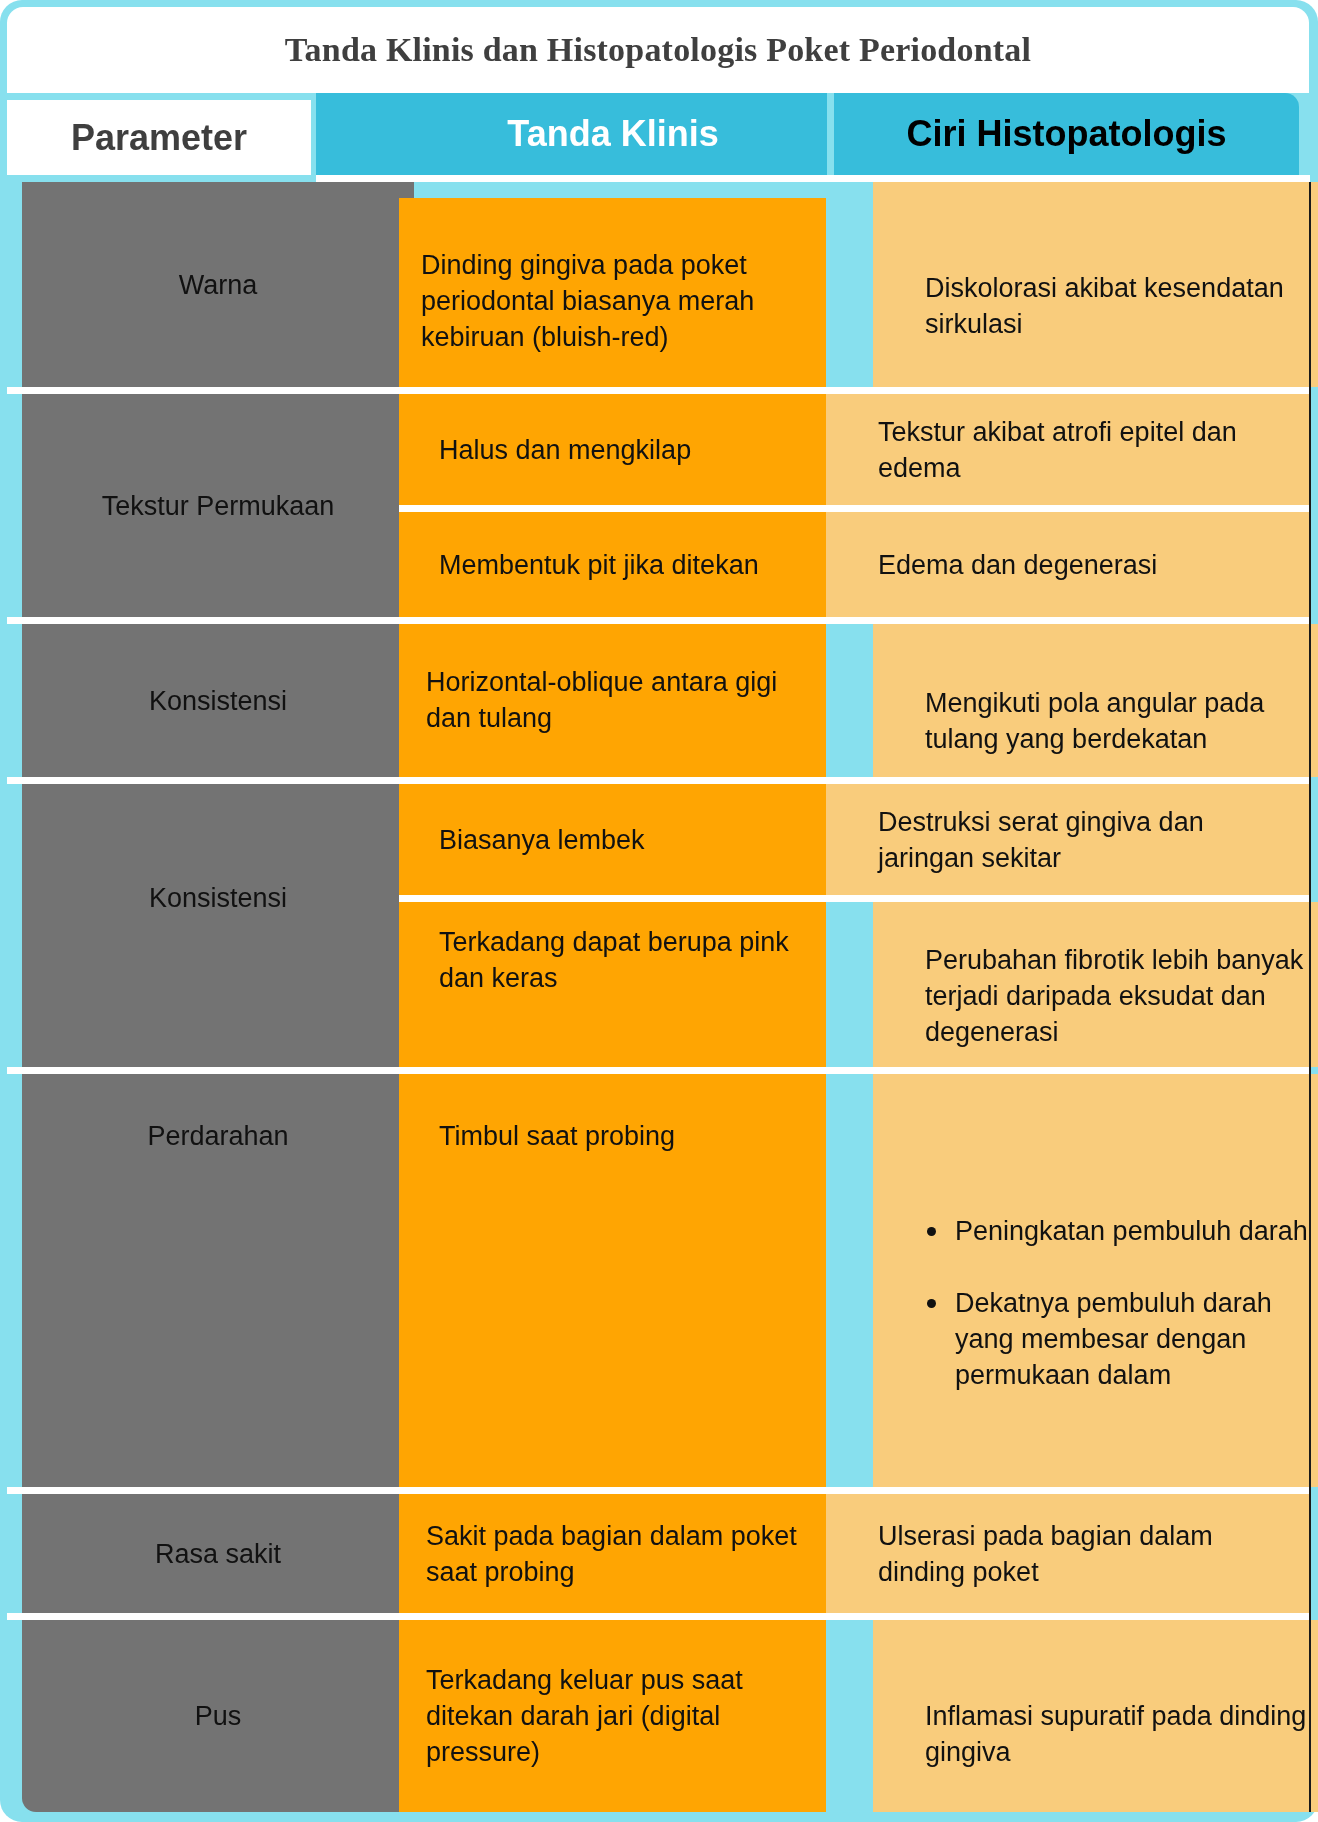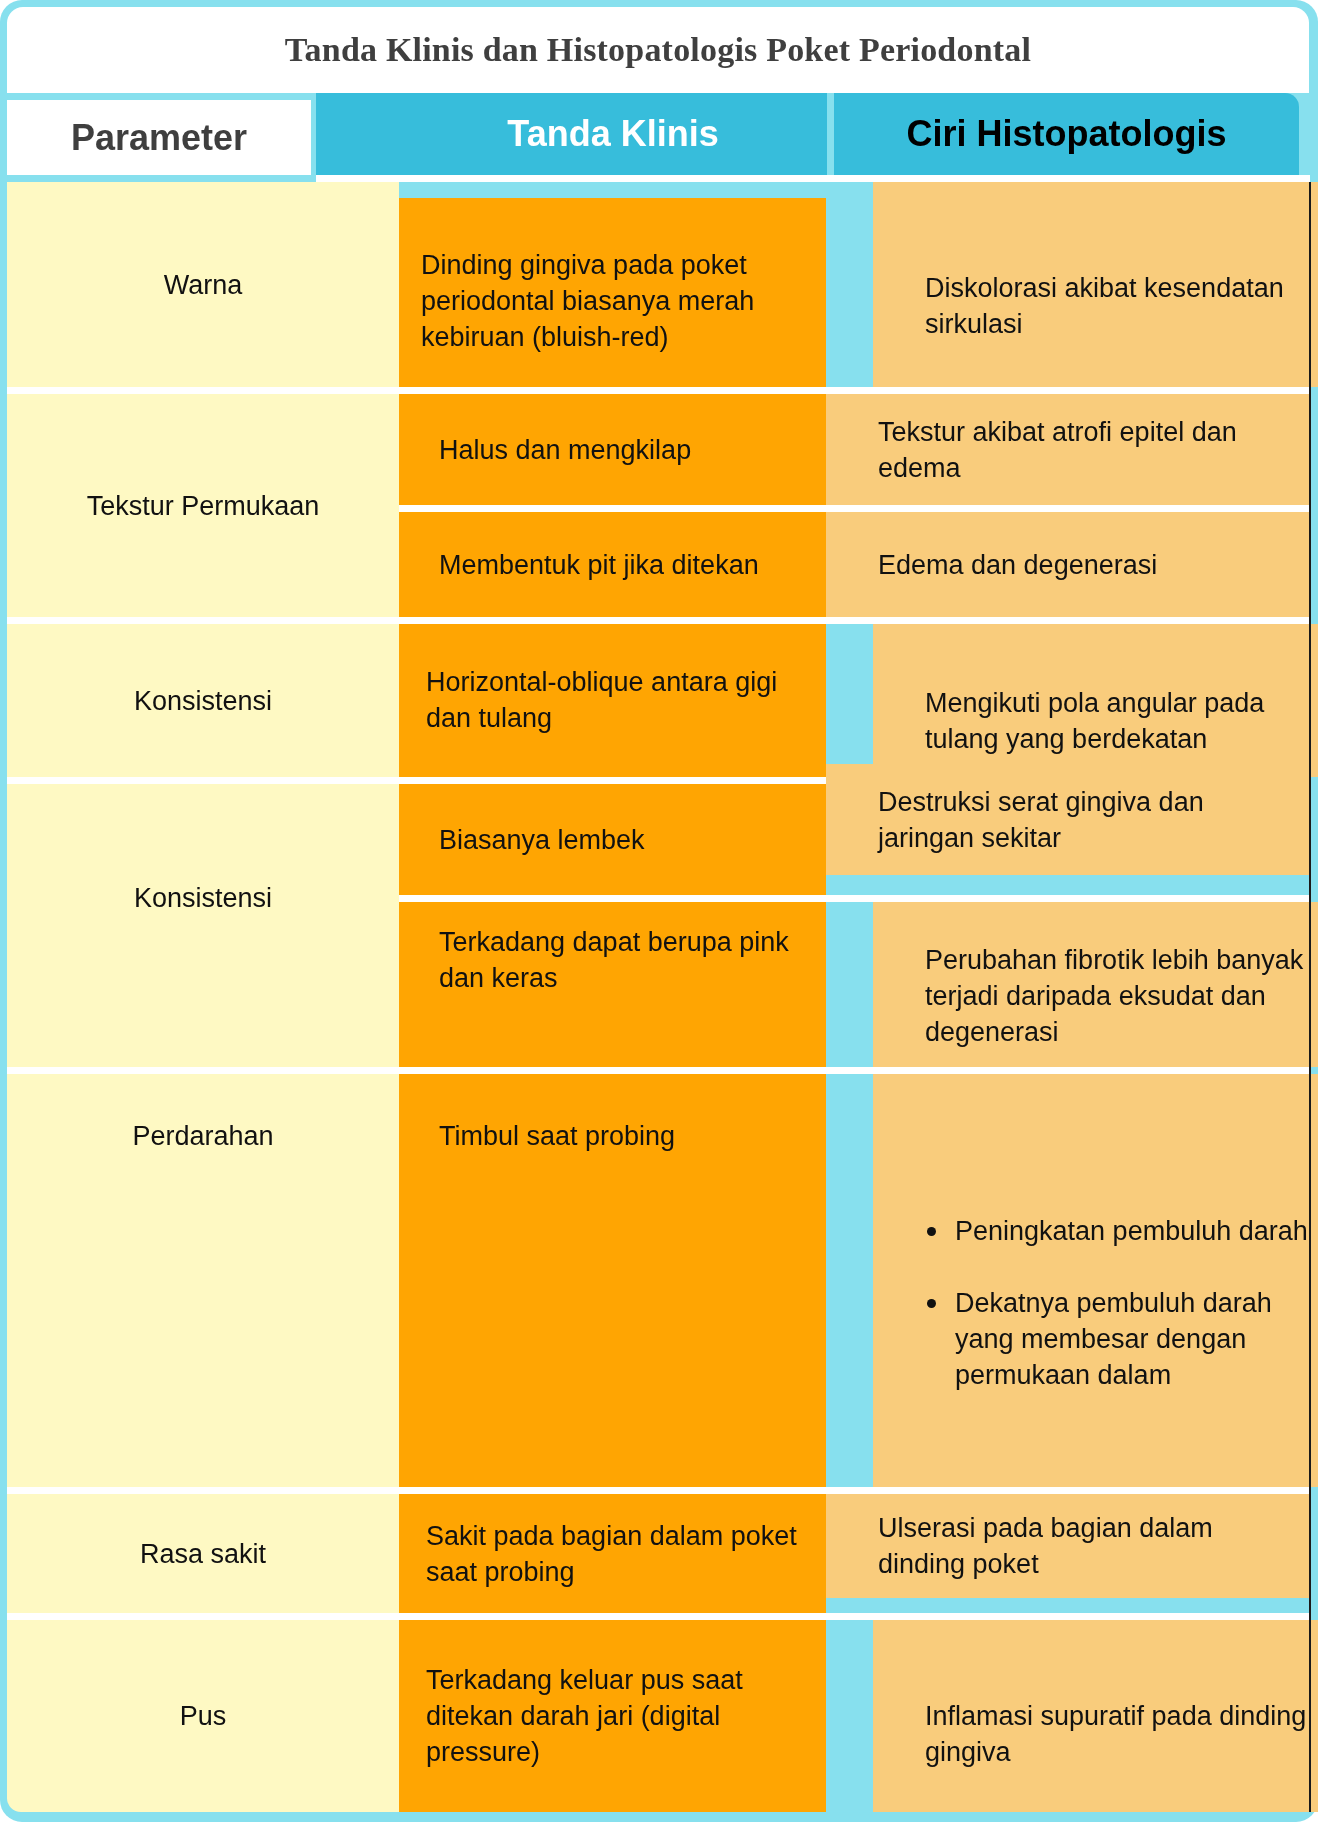--- a/index.html
+++ b/index.html
@@ -13,21 +13,21 @@
            font-size: 34px; font-weight: bold; color: #3f3f3f; letter-spacing: 0.2px; font-family: Liberation Serif, serif; }
   .hdr { position: absolute; top: 93px; height: 82px; display: flex; align-items: center;
          justify-content: center; font-weight: bold; font-size: 36px; }
   .hdr-param { left: 7px; width: 304px; top: 100px; height: 75px; background: #ffffff; color: #3f3f3f; }
   .hdr-klinis { left: 399px; width: 428px; background: #37BDDB; color: #ffffff; }
   .hdr-klinis-ext { position:absolute; left: 316px; top: 93px; width: 90px; height: 82px; background:#37BDDB; }
   .hdr-histo { left: 834px; width: 465px; background: #37BDDB; color: #000000; border-radius: 0 14px 0 0; }
   .hdr-gap { position:absolute; top:175px; left:316px; width:994px; height:7px; background:#ffffff; }
 
   .cell { position: absolute; box-sizing: border-box; font-size: 27px; line-height: 36px; color: #111111; }
-  .param { left: 7px; width: 392px; background: #fef9c3; display: flex; align-items: center; justify-content: center; text-align: center; }
+  .param { left: 22px; width: 392px; background: #737373; display: flex; align-items: center; justify-content: center; text-align: center; }
   .param.top { align-items: flex-start; }
   .klinis { left: 399px; width: 427px; background: #FFA502; padding-left: 40px; padding-right: 18px; display: flex; align-items: center; }
   .klinis.top { align-items: flex-start; }
   .histo { left: 826px; width: 484px; background: #F9CC7C; padding-left: 52px; padding-right: 20px; display: flex; align-items: center; }
   .histo.top { align-items: center; margin-left: 47px; }
   .histo-edge { position:absolute; left:1309px; top:182px; width:2px; height:1630px; background:#1a1a1a; }
   .sep { position: absolute; left: 7px; width: 1303px; height: 7px; background: #ffffff; }
   .subsep { position: absolute; left: 399px; width: 911px; height: 7px; background: #ffffff; }
   ul.bullets { margin: 0; padding: 0; list-style: none; }
   ul.bullets li { position: relative; padding-left: 30px; margin-bottom: 36px; }
@@ -87,21 +87,21 @@
     <span>Mengikuti pola angular pada tulang yang berdekatan</span>
   </div>
 <div class="sep" style="top:777px;"></div>
 
 <div class="cell param top" style="top:784px;height:283px;padding-top:96px;">
     <span>Konsistensi</span>
   </div>
 <div class="cell klinis" style="top:784px;height:111px;">
     <span>Biasanya lembek</span>
   </div>
-<div class="cell histo" style="top:764px;height:111px;">
+<div class="cell histo" style="top:784px;height:111px;">
     <span>Destruksi serat gingiva dan jaringan sekitar</span>
   </div>
 <div class="subsep" style="top:895px;"></div>
 <div class="cell klinis top" style="top:902px;height:165px;padding-top:22px;">
     <span>Terkadang dapat berupa pink dan keras</span>
   </div>
 <div class="cell histo top" style="top:902px;height:165px;padding-top:22px;">
     <span>Perubahan fibrotik lebih banyak terjadi daripada eksudat dan degenerasi</span>
   </div>
 <div class="sep" style="top:1067px;"></div>
@@ -119,21 +119,21 @@
   </ul>
 </div>
 <div class="sep" style="top:1487px;"></div>
 
 <div class="cell param" style="top:1494px;height:119px;">
     <span>Rasa sakit</span>
   </div>
 <div class="cell klinis" style="top:1494px;height:119px;padding-left:27px;">
     <span>Sakit pada bagian dalam poket saat probing</span>
   </div>
-<div class="cell histo" style="top:1494px;height:104px;">
+<div class="cell histo" style="top:1494px;height:119px;">
     <span>Ulserasi pada bagian dalam dinding poket</span>
   </div>
 <div class="sep" style="top:1613px;"></div>
 
 <div class="cell param" style="top:1620px;height:192px;border-radius:0 0 0 14px;">
     <span>Pus</span>
   </div>
 <div class="cell klinis" style="top:1620px;height:192px;padding-left:27px;">
     <span>Terkadang keluar pus saat ditekan darah jari (digital pressure)</span>
   </div>

